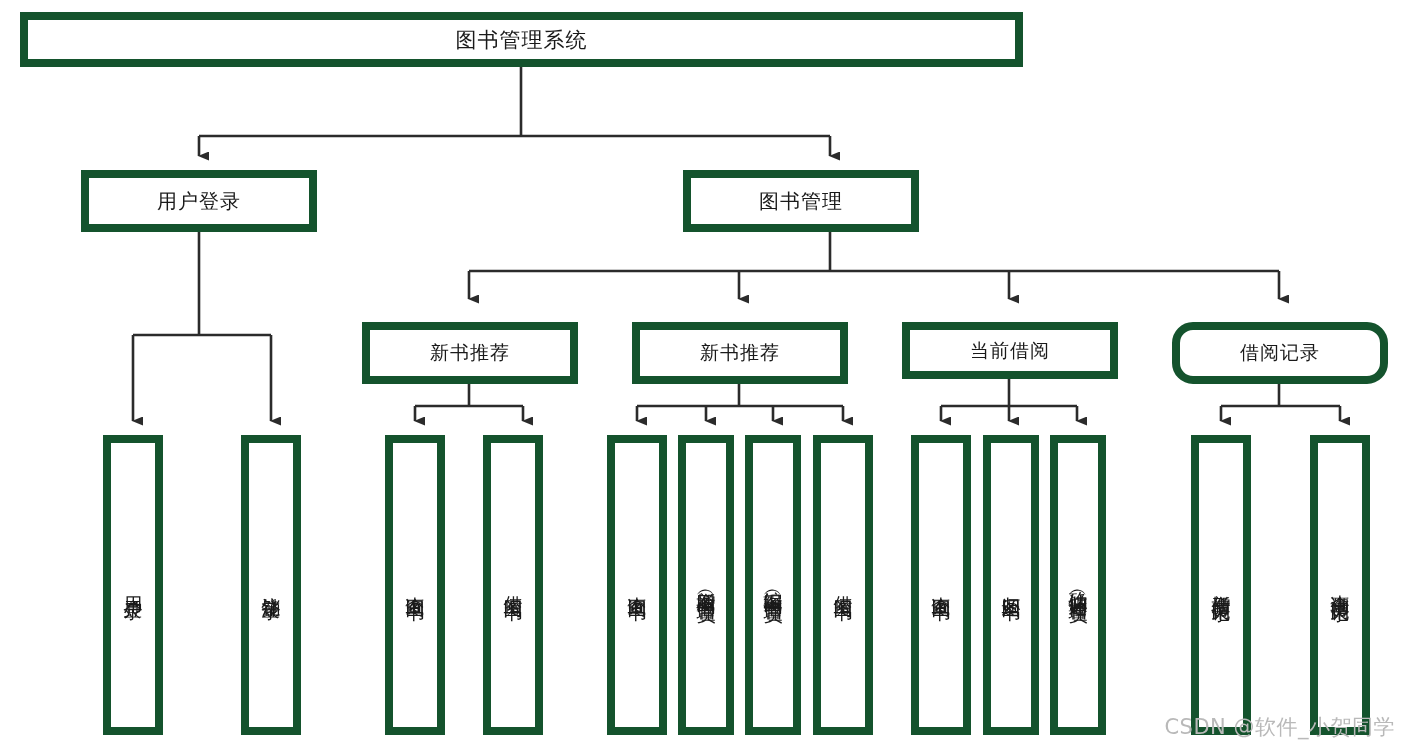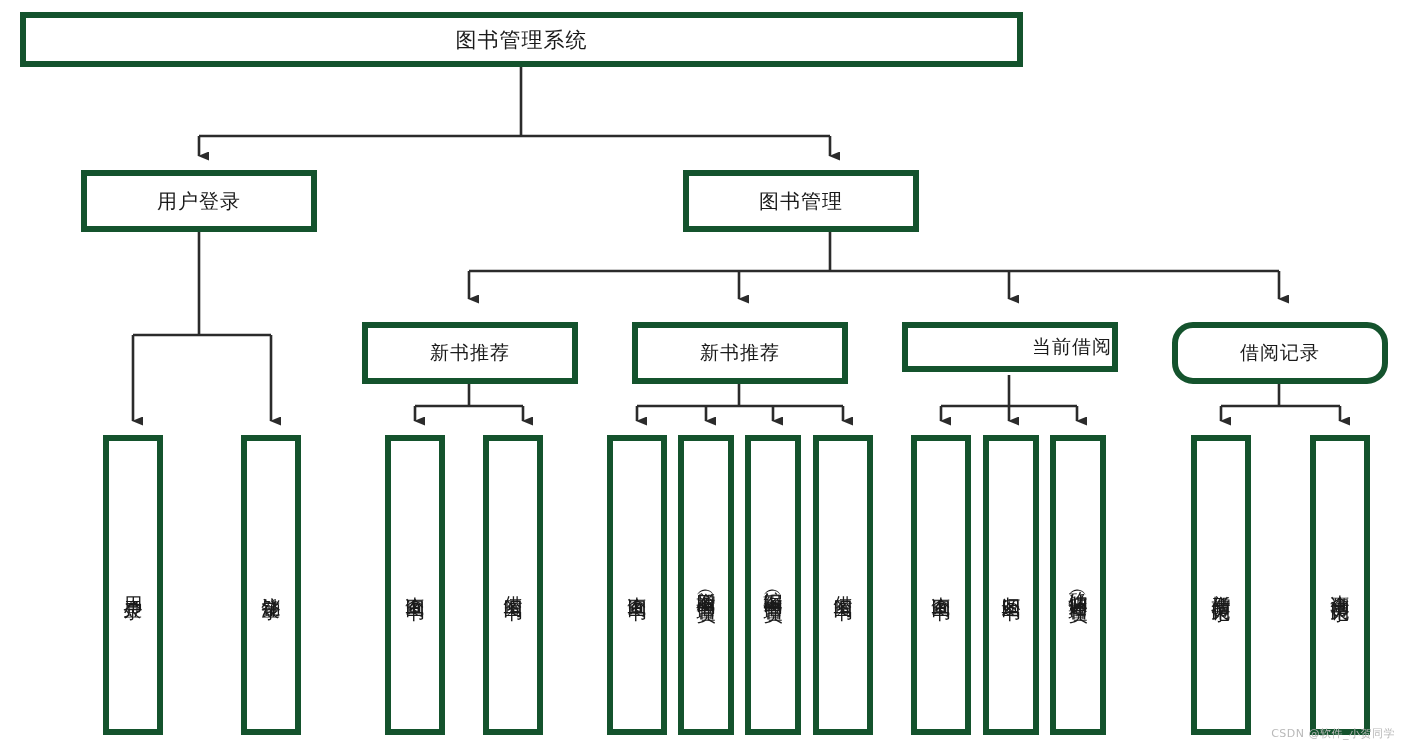--- a/index.html
+++ b/index.html
@@ -22,21 +22,21 @@
   svg#tree-svg {
     position: absolute;
     left: 0;
     top: 0;
     width: 1405px;
     height: 747px;
   }
   .node-box {
     position: absolute;
     box-sizing: border-box;
-    border: 6px solid #14532d;
+    border: 8px solid #14532d;
     background: #ffffff;
     display: flex;
     align-items: center;
     justify-content: center;
     color: #1a1a1a;
   }
   .node-box.root-node {
     font-size: 21px;
   }
   .node-box.level2-node {
@@ -61,21 +61,21 @@
     text-align: center;
   }
   .h-label {
     white-space: nowrap;
     letter-spacing: 1px;
   }
   #watermark {
     position: absolute;
     right: 10px;
     bottom: 6px;
-    font-size: 11px;
+    font-size: 21px;
     color: #b9b9b9;
     letter-spacing: 0.5px;
     white-space: nowrap;
     pointer-events: none;
   }
 </style>
 </head>
 <body>
 
 <div id="diagram-root">
@@ -140,21 +140,21 @@
   <div class="node-box level2-node" style="left:683px; top:170px; width:236px; height:62px;">
     <span class="h-label">图书管理</span>
   </div>
 
   <div class="node-box level3-node" style="left:362px; top:313px; width:216px; height:62px;">
     <span class="h-label">新书推荐</span>
   </div>
   <div class="node-box level3-node" style="left:632px; top:313px; width:216px; height:62px;">
     <span class="h-label">新书推荐</span>
   </div>
-  <div class="node-box level3-node" style="left:902px; top:313px; width:216px; height:50px;justify-content:flex-end;">
+  <div class="node-box level3-node" style="left:902px; top:313px; width:216px; height:57px;">
     <span class="h-label">当前借阅</span>
   </div>
   <div class="node-box level3-node" style="left:1172px; top:313px; width:216px; height:62px;border-radius:21px;">
     <span class="h-label">借阅记录</span>
   </div>
 
   <div class="node-box leaf-node" style="left:103px; top:435px; width:60px; height:300px;">
     <span class="vert-label">用户登录</span>
   </div>
   <div class="node-box leaf-node" style="left:241px; top:435px; width:60px; height:300px;">

